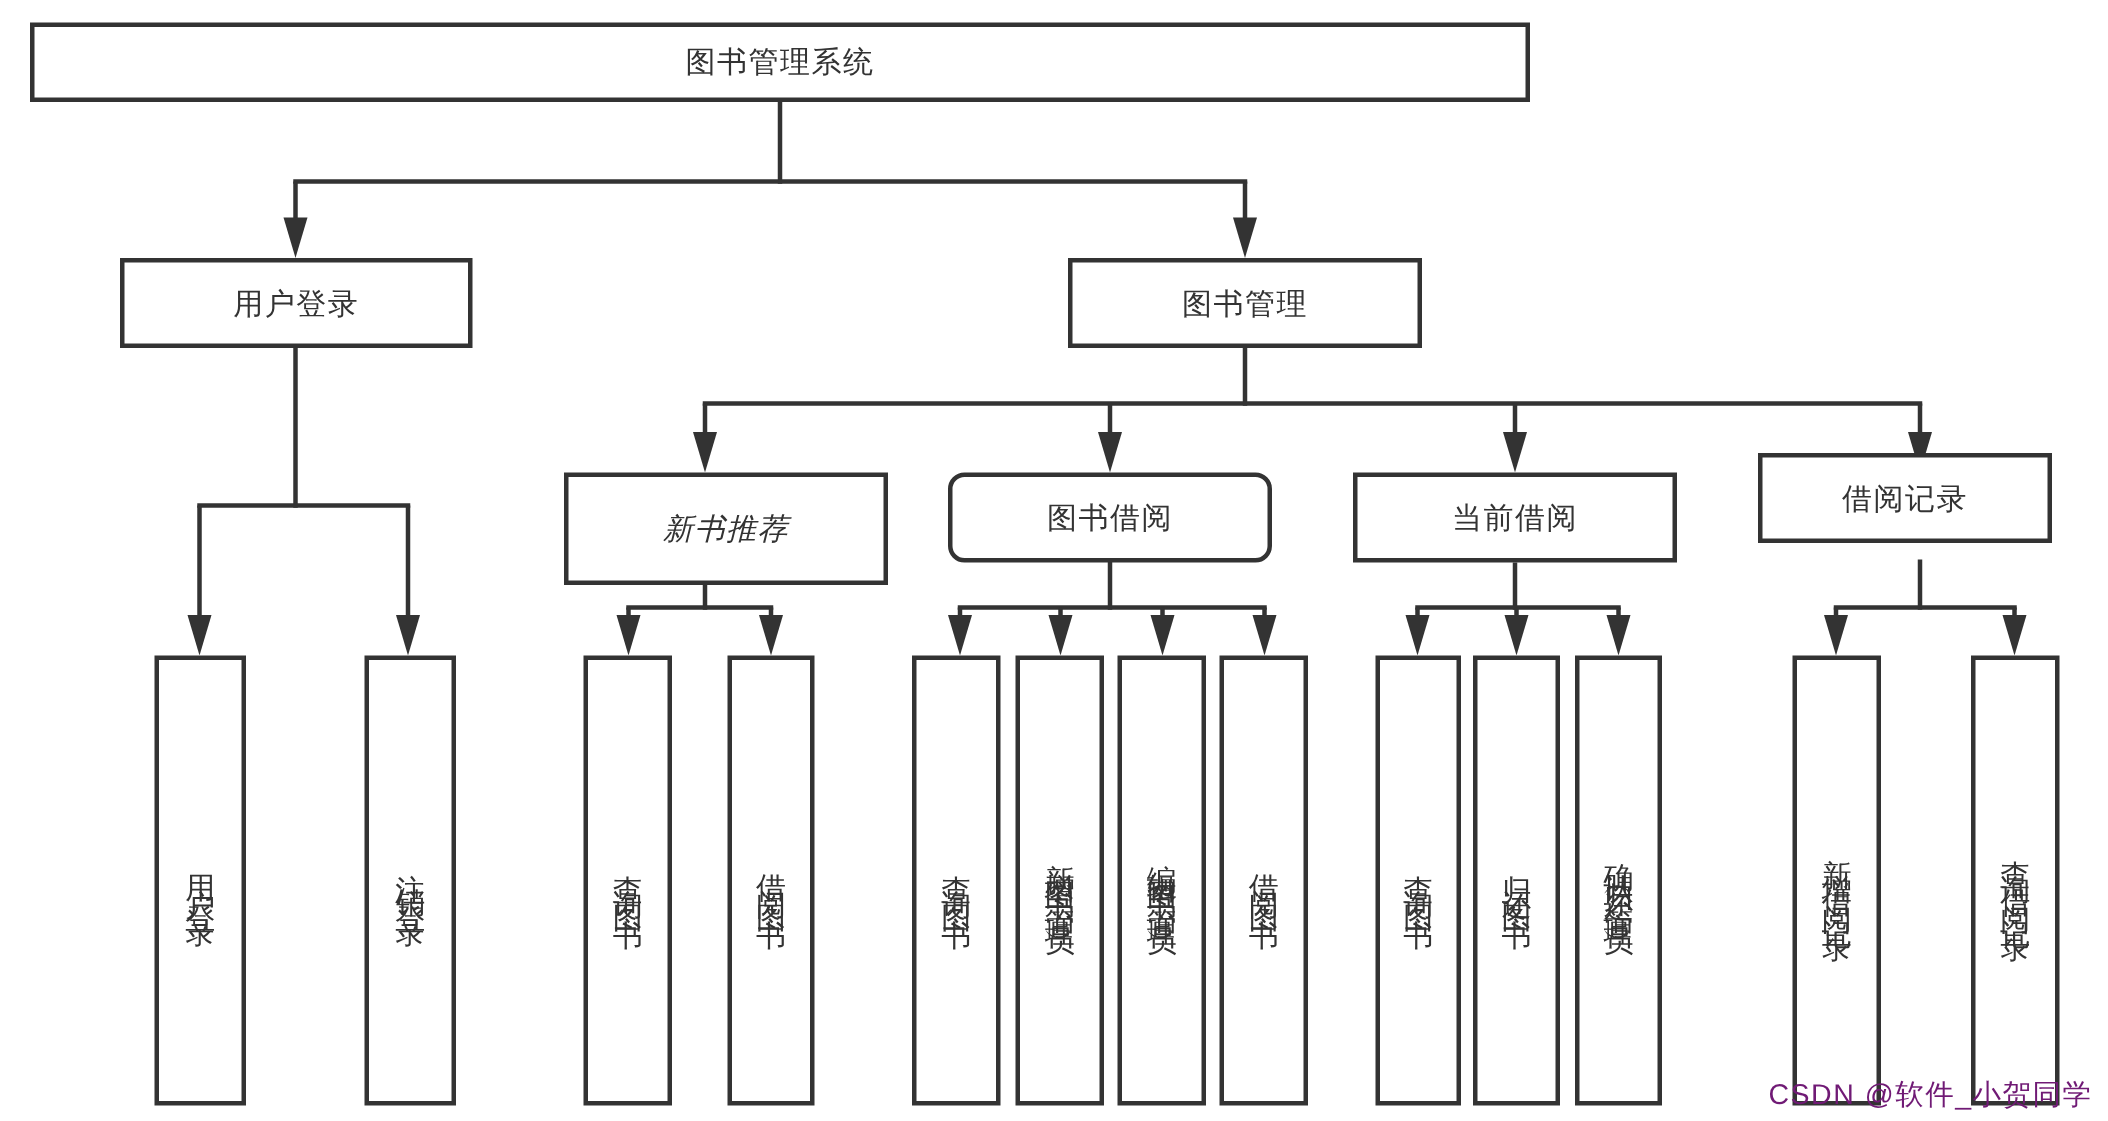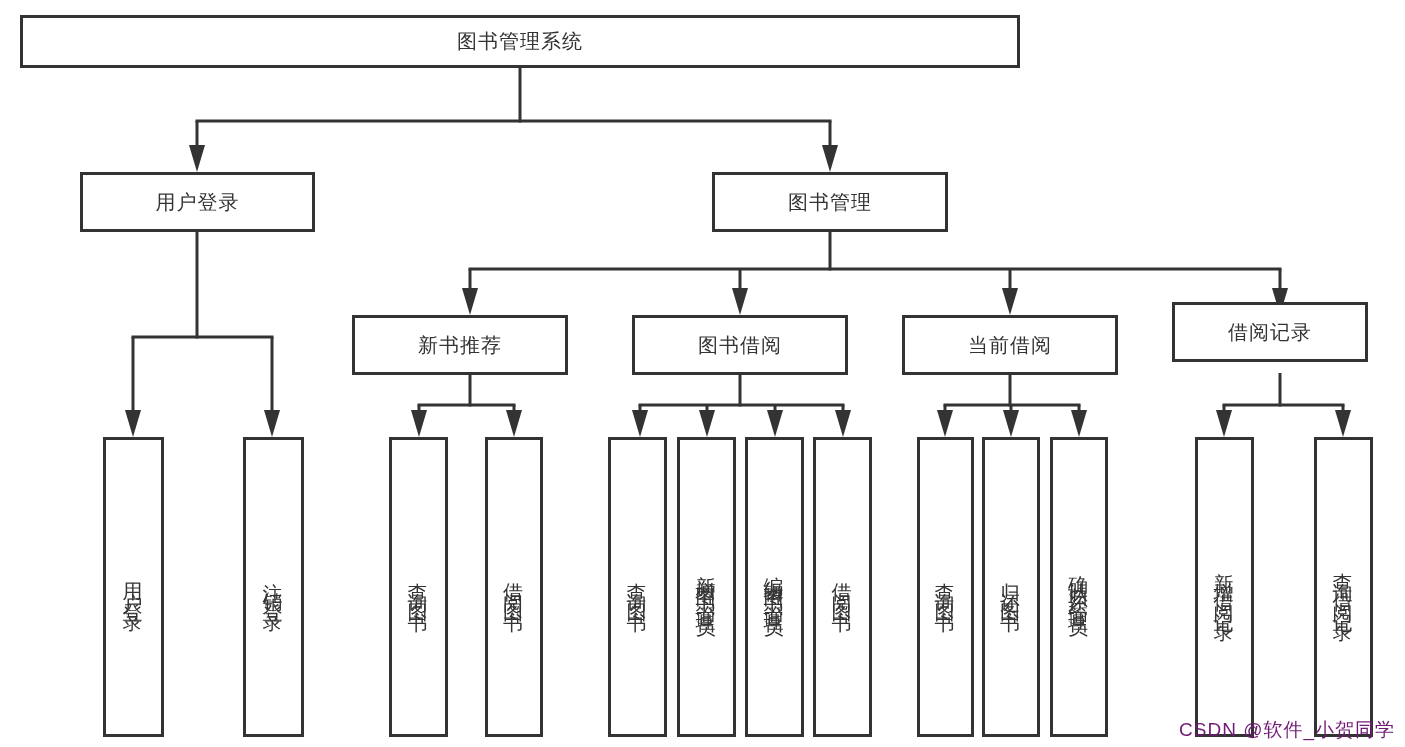--- a/index.html
+++ b/index.html
@@ -122,24 +122,24 @@
     <span>图书管理系统</span>
   </div>
 
   <div class="node h" style="left:80px;top:172px;width:235px;height:60px;">
     <span>用户登录</span>
   </div>
   <div class="node h" style="left:712px;top:172px;width:236px;height:60px;justify-content:center;">
     <span>图书管理</span>
   </div>
 
-  <div class="node h" style="left:352px;top:315px;width:216px;height:60px;">
+  <div class="node h" style="left:376px;top:315px;width:216px;height:75px;font-style:italic;">
     <span>新书推荐</span>
   </div>
-  <div class="node h" style="left:632px;top:315px;width:216px;height:60px;">
+  <div class="node h" style="left:632px;top:315px;width:216px;height:60px;border-radius:11px;">
     <span>图书借阅</span>
   </div>
   <div class="node h" style="left:902px;top:315px;width:216px;height:60px;">
     <span>当前借阅</span>
   </div>
   <div class="node h" style="left:1172px;top:302px;width:196px;height:60px;">
     <span>借阅记录</span>
   </div>
 
   <div class="node v" style="left:103px;top:437px;width:61px;height:300px;">

